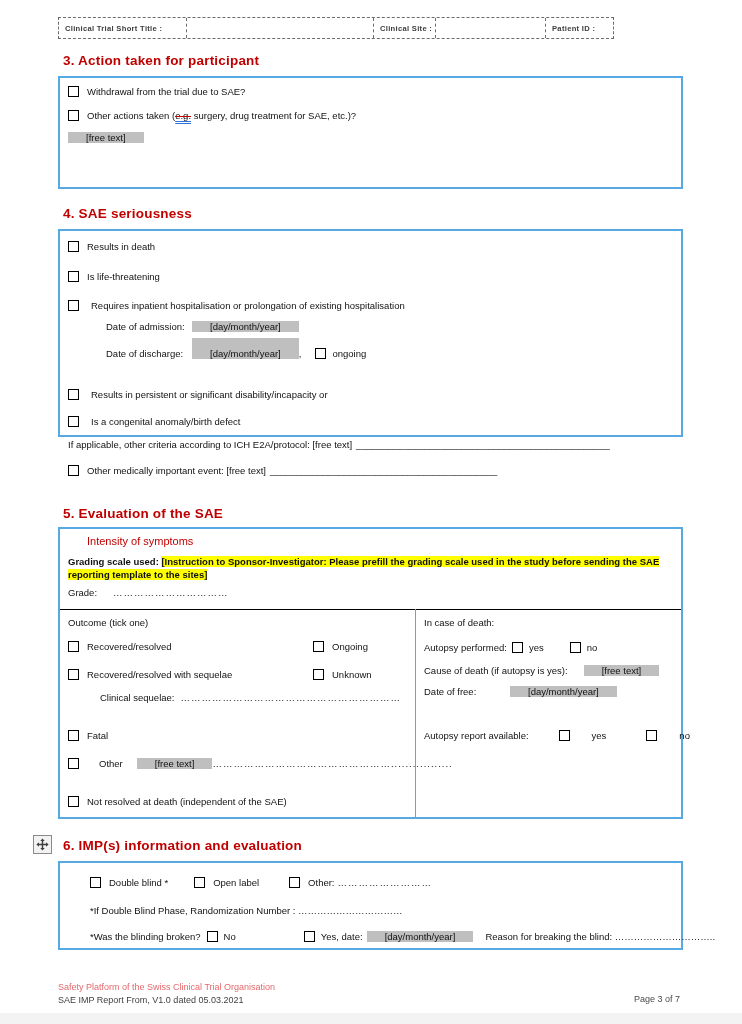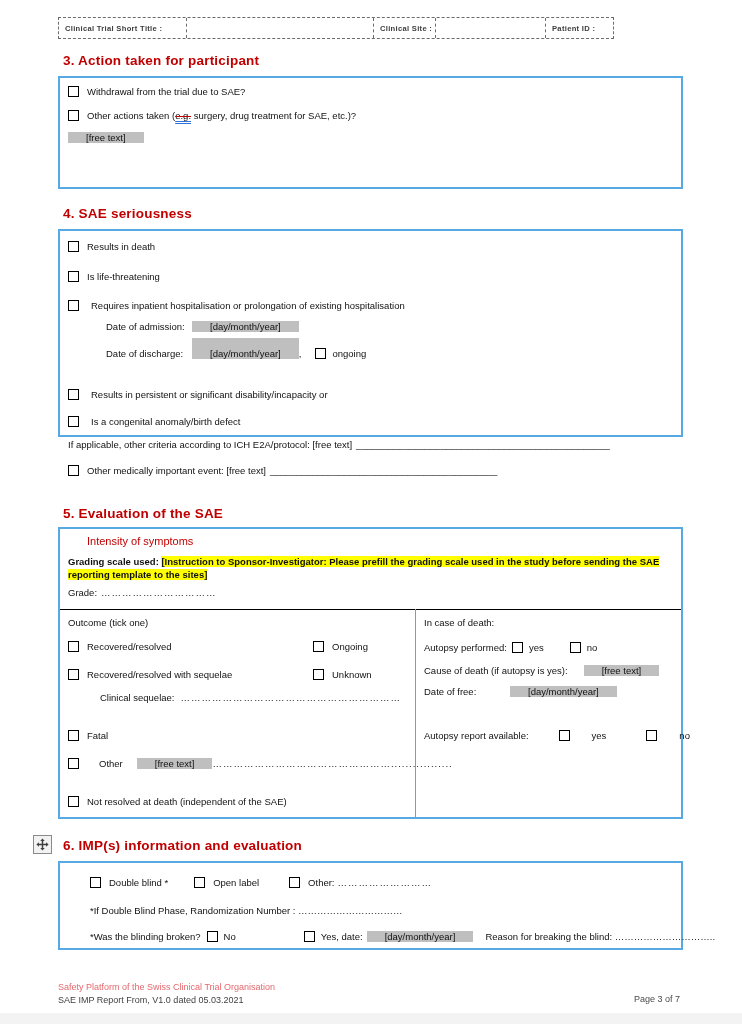--- a/index.html
+++ b/index.html
@@ -114,21 +114,21 @@
   </div>
 
   <div class="sec-title" style="top:506px">5. Evaluation of the SAE</div>
   <div class="box" style="top:527px;height:292px">
     <div class="intensity">Intensity of symptoms</div>
     <div class="grading">
       <span>Grading scale used:</span>
       <span> </span>
       <span class="yellow">[Instruction to Sponsor-Investigator: Please prefill the grading scale used in the study before sending the SAE reporting template to the sites]</span>
     </div>
-    <div class="row" style="top:58px;left:8px;gap:4px">
+    <div class="row" style="top:58px;left:8px;gap:16px">
       <span>Grade:</span>
       <span class="dots">……………………………</span>
     </div>
     <div class="hdivider"></div>
     <div class="vdivider"></div>
 
     <div class="row" style="top:88px;left:8px">
       <span>Outcome (tick one)</span>
     </div>
     <div class="row" style="top:112px;left:8px;width:345px">

